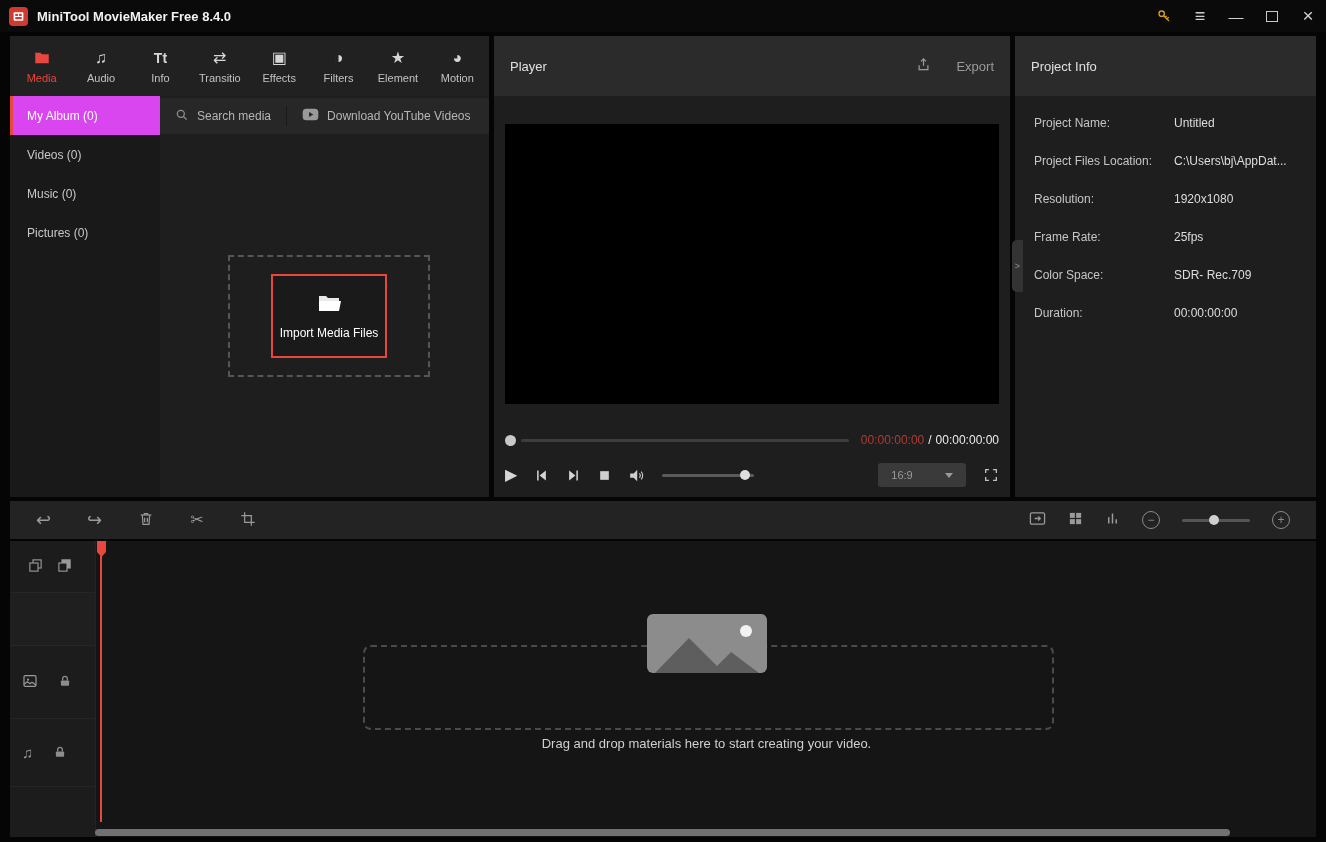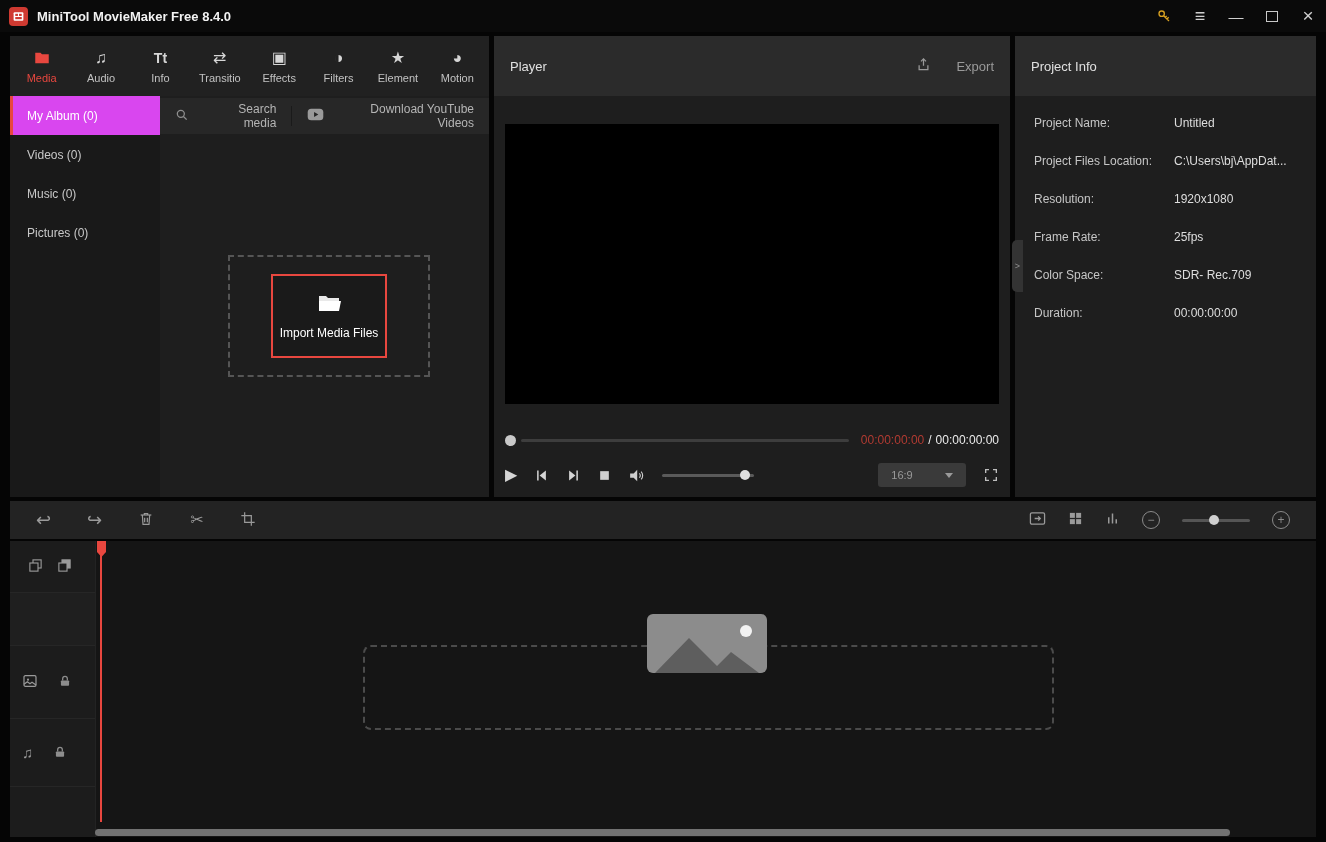--- a/index.html
+++ b/index.html
@@ -36,21 +36,21 @@
 
   
   .sidebar{position:absolute;left:0;top:60px;width:150px;height:401px;background:#191919;}
   .side-item{height:39px;display:flex;align-items:center;padding-left:14px;font-size:12px;
              color:#c8c8c8;border-left:3px solid transparent;cursor:default;}
   .side-item.active{background:#d946ef;border-left-color:#e8473f;color:#fff;}
 
   
   .media-topbar{position:absolute;left:150px;top:62px;width:329px;height:36px;background:#272727;
                 display:flex;align-items:center;font-size:12px;color:#b5b5b5;}
-  .topbar-btn{display:flex;align-items:center;gap:24px;padding:0 15px;height:100%;cursor:default;text-align:right;}
+  .topbar-btn{display:flex;align-items:center;gap:8px;padding:0 15px;height:100%;cursor:default;}
   .topbar-divider{width:1px;height:20px;background:#1a1a1a;}
 
   
   .import-zone{position:absolute;left:218px;top:219px;width:198px;height:118px;
                border:2px dashed #555;display:flex;align-items:center;justify-content:center;}
   .import-btn{width:112px;height:80px;border:2px solid #e8473f;display:flex;flex-direction:column;
               align-items:center;justify-content:center;gap:9px;background:rgba(0,0,0,.12);cursor:default;}
   .import-label{font-size:12px;color:#fff;}
 
   
@@ -441,17 +441,18 @@
     <div class="playhead-line"></div>
 
     <div class="drop-zone"></div>
     <div class="placeholder-img">
       <svg width="120" height="59" viewBox="0 0 120 59">
           <rect x="0" y="0" width="120" height="59" rx="6" fill="#8c8c8c"></rect>
           <circle cx="99" cy="17" r="6" fill="#f2f2f2"></circle>
           <path d="M8 59 L42 24 L70 52 L84 38 L112 59 Z" fill="#5e5e5e"></path>
         </svg>
     </div>
+    <div class="drop-hint">Drag and drop materials here to start creating your video.</div>
 
     <div class="h-scrollbar"></div>
   </div>
 
 </div>
 
 </body></html>

